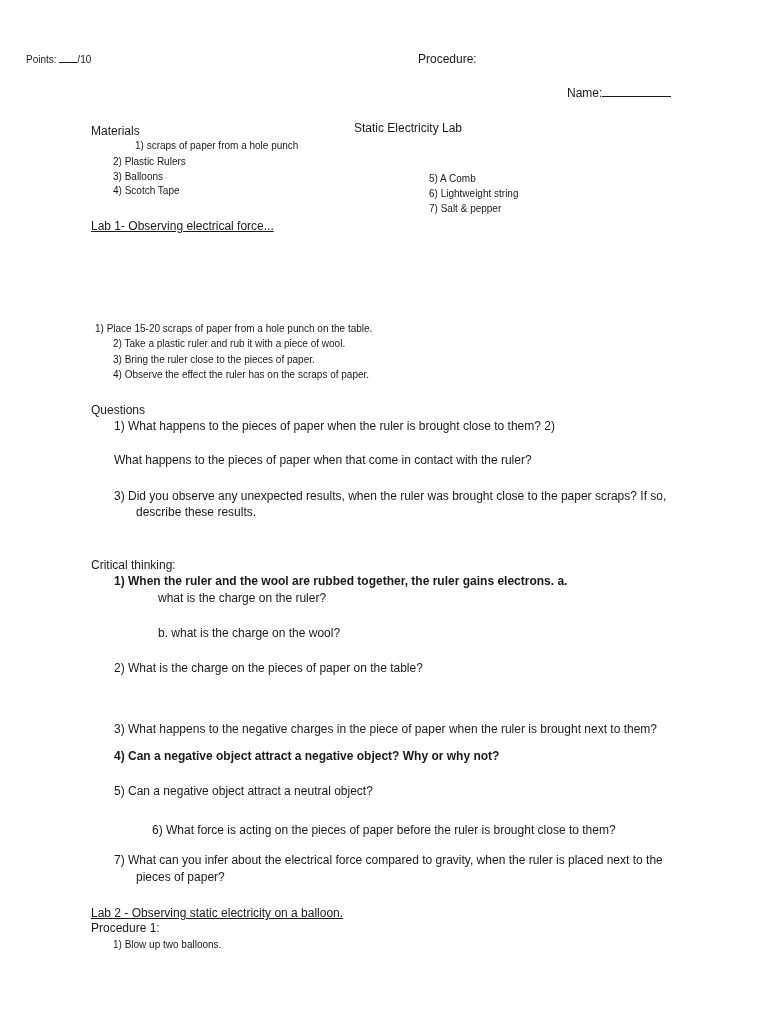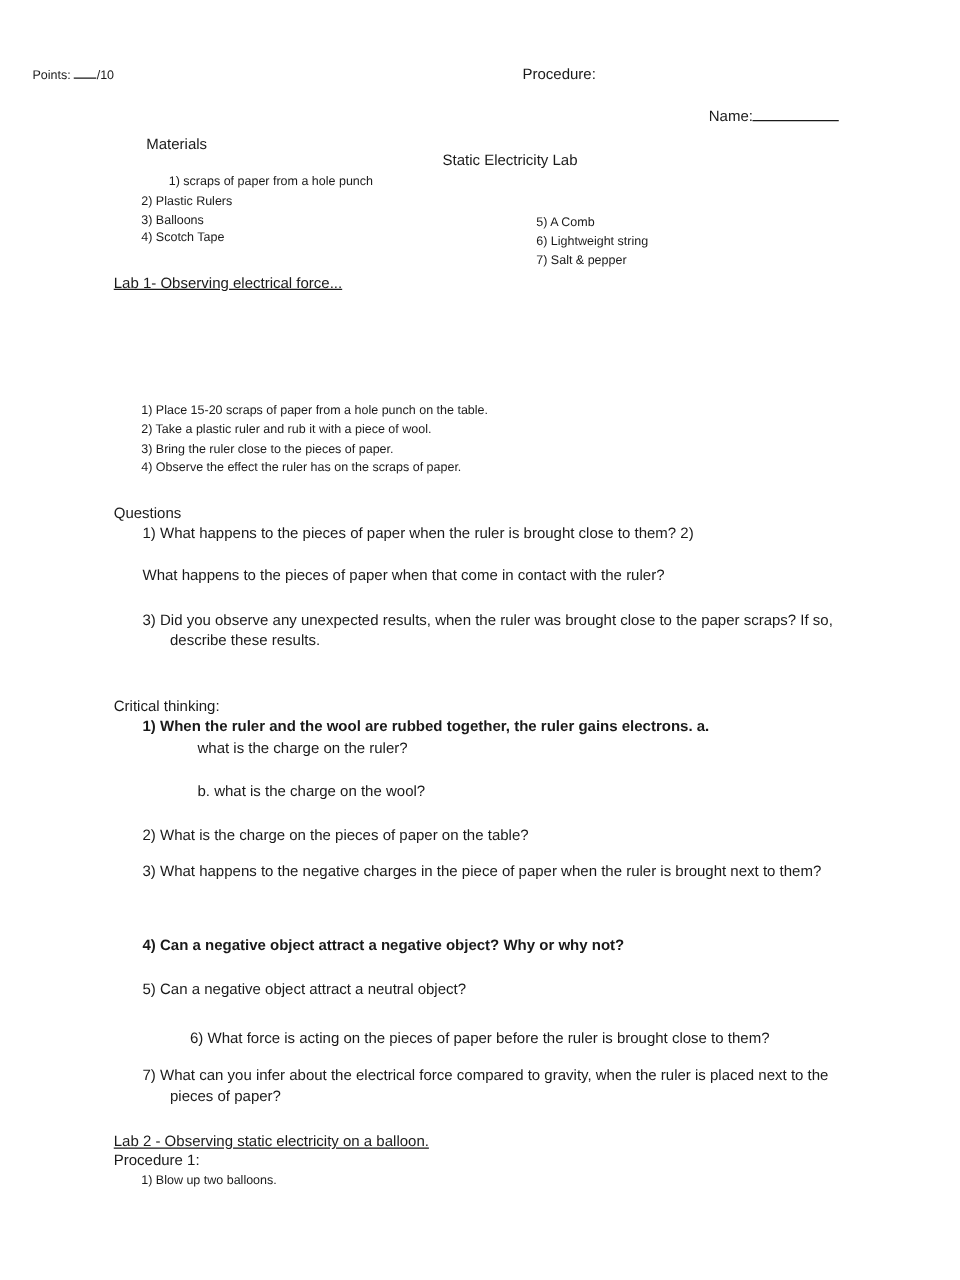--- a/index.html
+++ b/index.html
@@ -33,47 +33,47 @@
   <span>Points:</span>
   <span class="blank" style="width:18px;"></span><span>/10</span>
 </div>
 <div class="abs md" style="left:418px; top:52px;">Procedure:</div>
 <div class="abs md" style="left:567px; top:86px;">
   <span>Name:</span><span class="blank" style="width:69px;"></span>
 </div>
 
 <div class="abs md" style="left:354px; top:121px;">Static Electricity Lab</div>
 
-<div class="abs md" style="left:91px; top:108px;margin-left:26px;">Materials</div>
+<div class="abs md" style="left:91px; top:124px;">Materials</div>
 <div class="abs sm" style="left:135px; top:140px;">1) scraps of paper from a hole punch</div>
 <div class="abs sm" style="left:113px; top:156px;">2) Plastic Rulers</div>
 <div class="abs sm" style="left:113px; top:171px;">3) Balloons</div>
 <div class="abs sm" style="left:113px; top:185px;">4) Scotch Tape</div>
 <div class="abs sm" style="left:429px; top:173px;">5) A Comb</div>
 <div class="abs sm" style="left:429px; top:188px;">6) Lightweight string</div>
 <div class="abs sm" style="left:429px; top:203px;">7) Salt &amp; pepper</div>
 
 <div class="abs md u" style="left:91px; top:219px;">Lab 1- Observing electrical force...</div>
-<div class="abs sm" style="left:113px; top:323px;text-align:right;">1) Place 15-20 scraps of paper from a hole punch on the table.</div>
+<div class="abs sm" style="left:95px; top:323px;text-align:right;">1) Place 15-20 scraps of paper from a hole punch on the table.</div>
 <div class="abs sm" style="left:113px; top:338px;">2) Take a plastic ruler and rub it with a piece of wool.</div>
 <div class="abs sm" style="left:113px; top:354px;">3) Bring the ruler close to the pieces of paper.</div>
 <div class="abs sm" style="left:113px; top:369px;">4) Observe the effect the ruler has on the scraps of paper.</div>
 
 <div class="abs md" style="left:91px; top:403px;">Questions</div>
 <div class="abs md" style="left:114px; top:419px;">1) What happens to the pieces of paper when the ruler is brought close to them?  2)</div>
 <div class="abs md" style="left:114px; top:453px;">What happens to the pieces of paper when that come in contact with the ruler?</div>
 <div class="abs md" style="left:114px; top:489px;">3) Did you observe any unexpected results, when the ruler was brought close to the paper scraps?  If so,</div>
 <div class="abs md" style="left:136px; top:505px;">describe these results.</div>
 
 <div class="abs md" style="left:91px; top:558px;">Critical thinking:</div>
 <div class="abs md" style="left:114px; top:574px;font-weight:bold;">1) When the ruler and the wool are rubbed together, the ruler gains electrons.  a.</div>
 <div class="abs md" style="left:158px; top:591px;">what is the charge on the ruler?</div>
 <div class="abs md" style="left:158px; top:626px;">b. what is the charge on the wool?</div>
 <div class="abs md" style="left:114px; top:661px;">2) What is the charge on the pieces of paper on the table?</div>
-<div class="abs md" style="left:114px; top:690px;text-align:center;">3) What happens to the negative charges in the piece of paper when the ruler is brought next to  them?</div>
+<div class="abs md" style="left:114px; top:722px;text-align:center;">3) What happens to the negative charges in the piece of paper when the ruler is brought next to  them?</div>
 <div class="abs md" style="left:114px; top:749px;font-weight:bold;">4) Can a negative object attract a negative object? Why or why not?</div>
 <div class="abs md" style="left:114px; top:784px;">5) Can a negative object attract a neutral object?</div>
 <div class="abs md" style="left:152px; top:823px;">6) What force is acting on the pieces of paper before the ruler is brought close to them?</div>
 <div class="abs md" style="left:114px; top:853px;">7) What can you infer about the electrical force compared to gravity, when the ruler is placed next  to the</div>
 <div class="abs md" style="left:136px; top:870px;">pieces of paper?</div>
 
 <div class="abs md u" style="left:91px; top:906px;text-align:right;">Lab 2 - Observing static electricity on a balloon.</div>
 <div class="abs md" style="left:91px; top:921px;">Procedure 1:</div>
 <div class="abs sm" style="left:113px; top:939px;">1) Blow up two balloons.</div>
 

